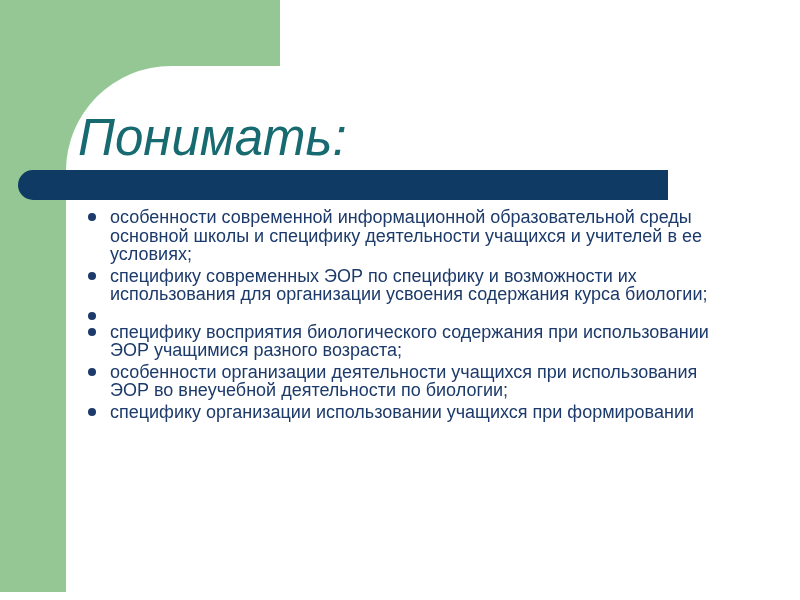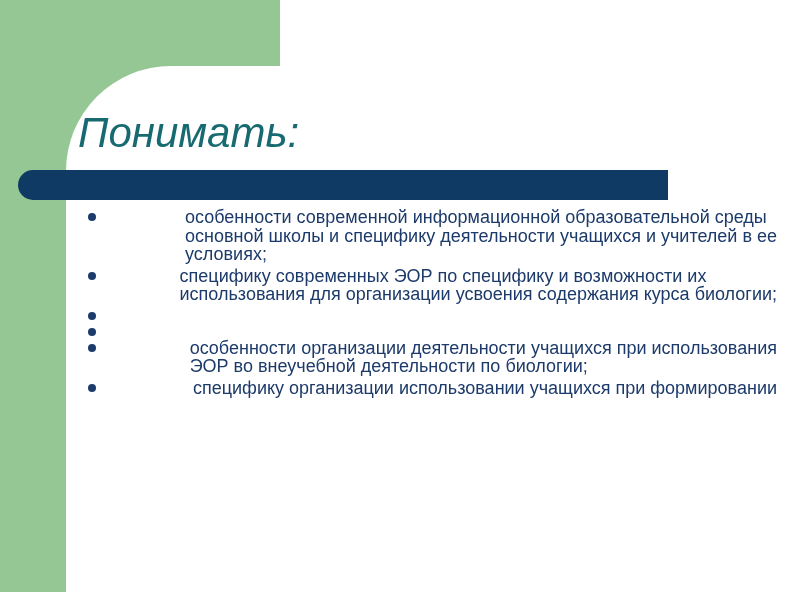--- a/index.html
+++ b/index.html
@@ -30,21 +30,21 @@
     width: 734px;
     height: 534px;
     background: var(--panel, #ffffff);
     border-top-left-radius: 105px;
   }
   .slide-title {
     position: absolute;
     left: 78px;
     top: 110px;
     margin: 0;
-    font-size: 42px;
+    font-size: 51px;
     line-height: 1.1;
     font-style: italic;
     font-weight: normal;
     color: var(--title-teal, #176a70);
     white-space: nowrap;
   }
   .title-underline-bar {
     position: absolute;
     left: 18px;
     top: 170px;
@@ -62,21 +62,20 @@
     padding: 0;
     list-style: none;
   }
   .bullet-list li {
     display: flex;
     align-items: flex-start;
     margin: 0 0 3px 0;
     color: var(--text-navy, #1c3a6a);
     font-size: 18px;
     line-height: 18.5px;
-    justify-content: space-between;
   }
   .bullet-dot {
     flex: none;
     width: 8px;
     height: 8px;
     margin: 5px 0 0 21px;
     border-radius: 50%;
     background: var(--text-navy, #1c3a6a);
   }
   .bullet-text {
@@ -102,20 +101,22 @@
     <li>
       <span class="bullet-dot"></span>
       <span class="bullet-text">специфику современных ЭОР по специфику и возможности их
 использования  для организации усвоения содержания курса биологии;</span>
     </li>
     <li>
       <span class="bullet-dot"></span>
     </li>
     <li>
       <span class="bullet-dot"></span>
+      <span class="bullet-text">специфику восприятия биологического содержания при использовании
+ЭОР учащимися разного возраста;</span>
     </li>
     <li>
       <span class="bullet-dot"></span>
       <span class="bullet-text">особенности организации деятельности учащихся при использования
 ЭОР во внеучебной деятельности по биологии;</span>
     </li>
     <li>
       <span class="bullet-dot"></span>
       <span class="bullet-text">специфику организации использовании учащихся при формировании</span>
     </li>

